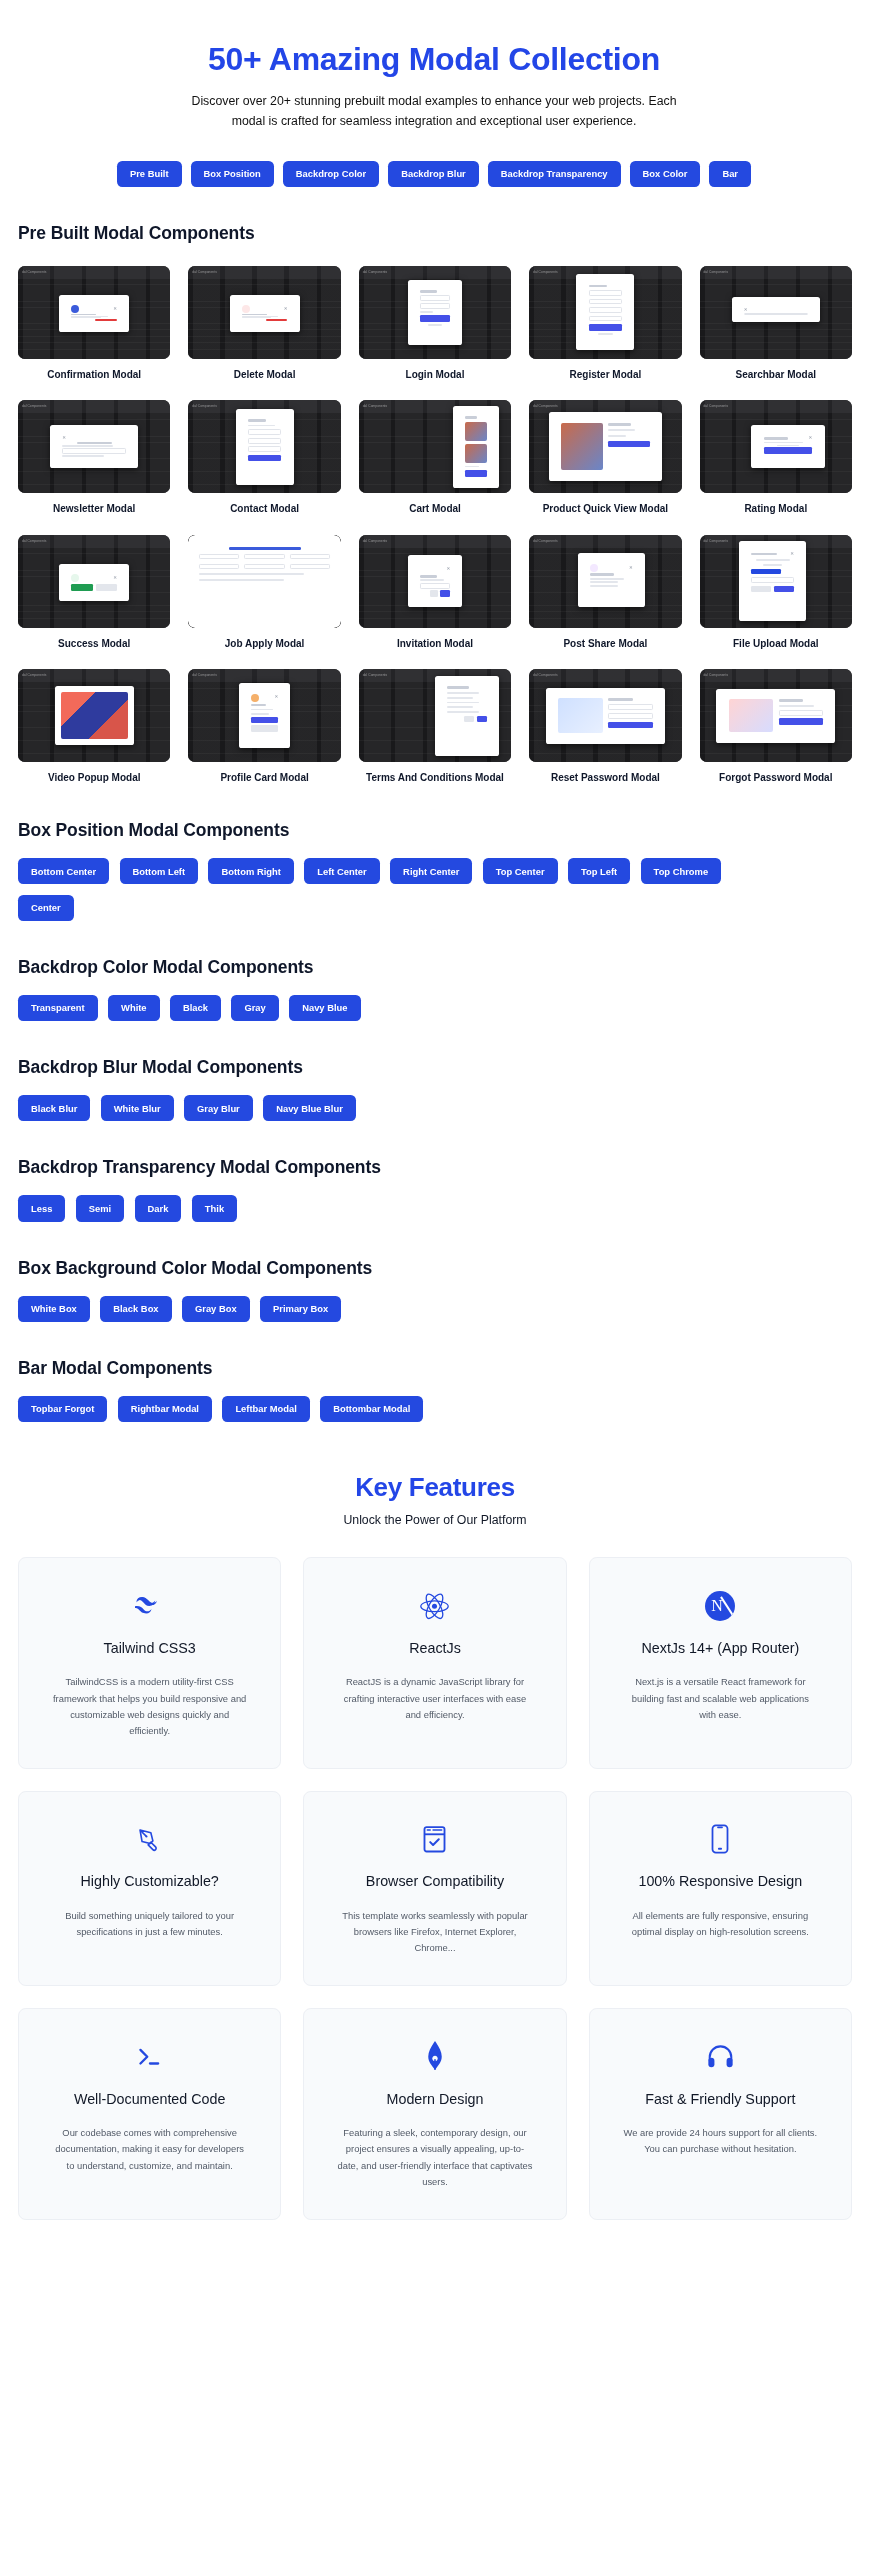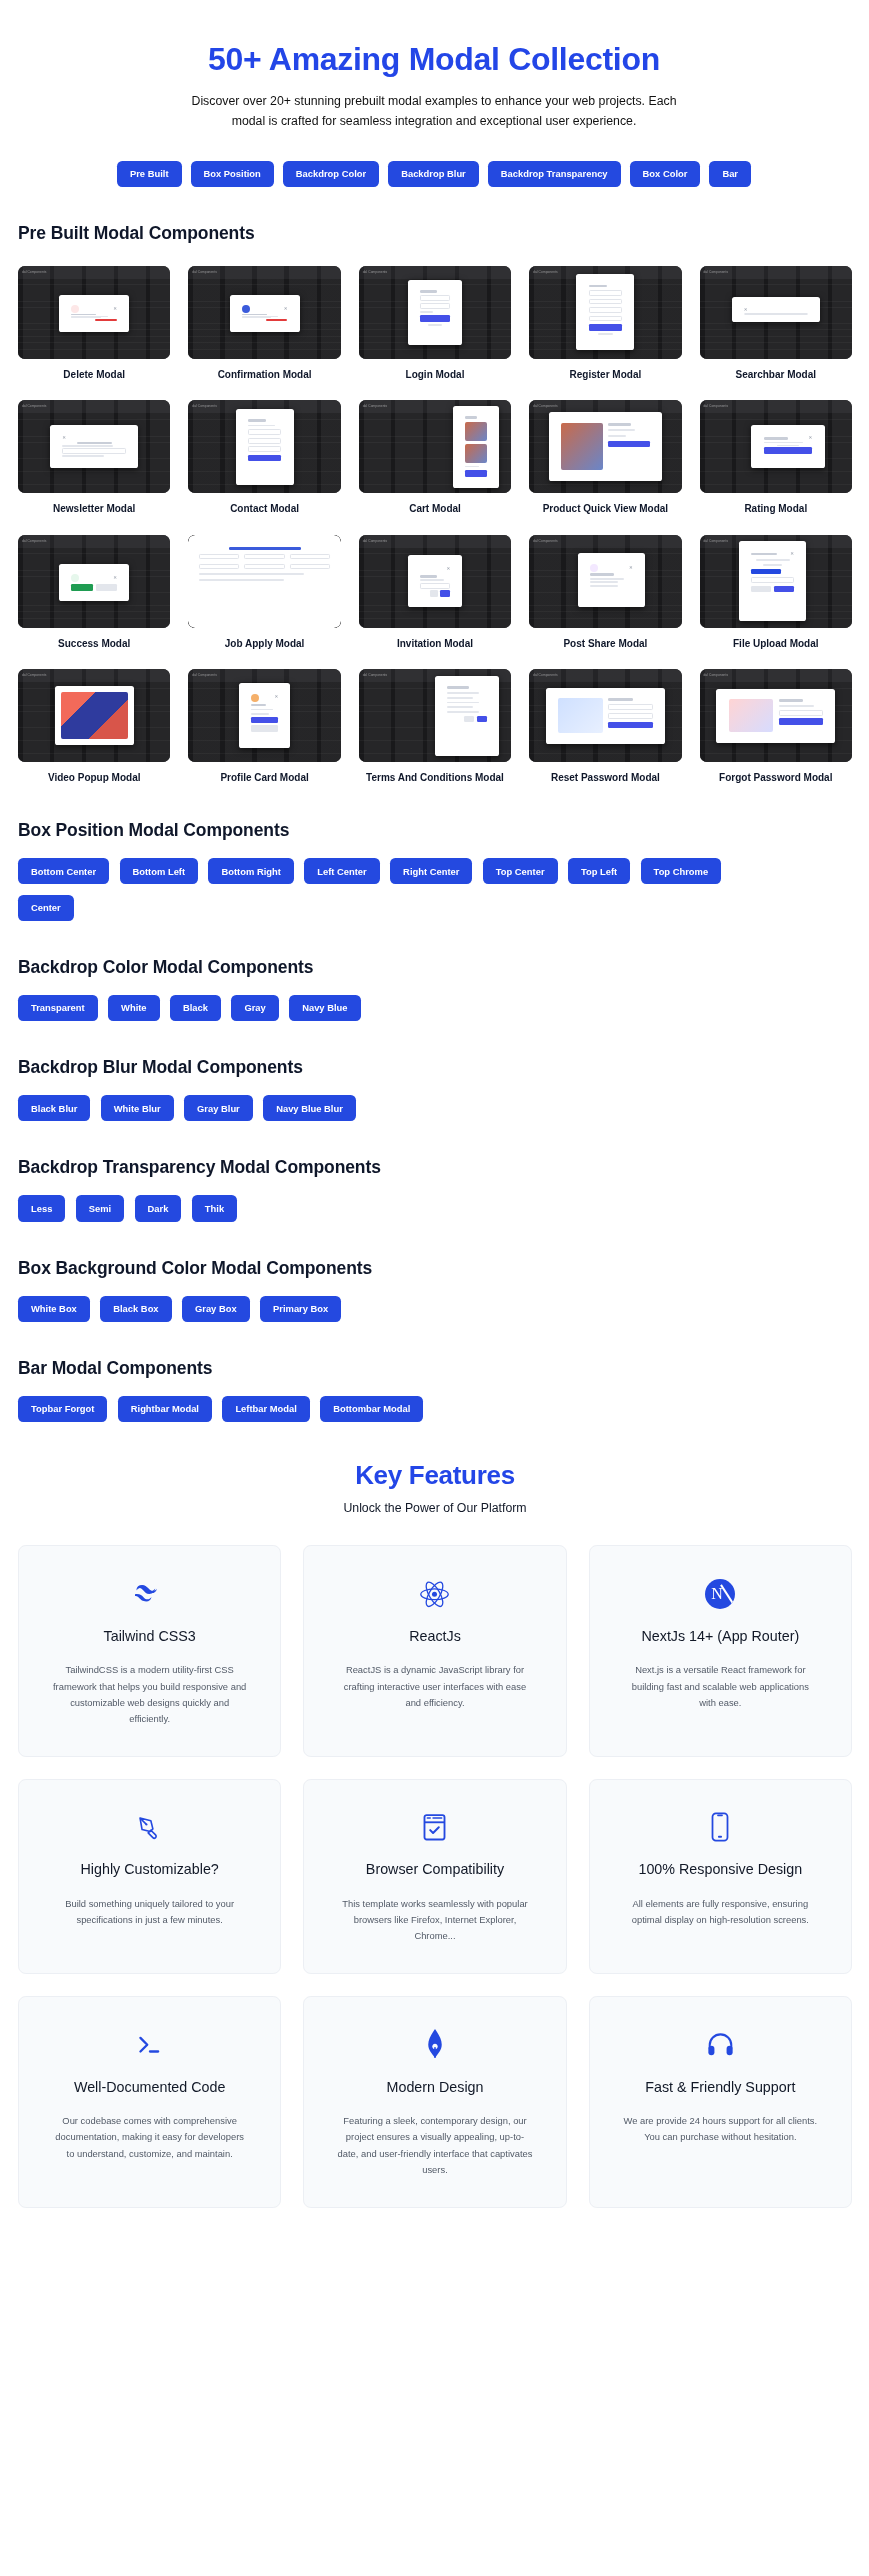--- a/index.html
+++ b/index.html
@@ -160,21 +160,21 @@
   
   .tagrow {
     display: flex;
     flex-wrap: wrap;
     gap: 10.4px;
     margin-top: 17px;
     max-width: 766px;
   }
 
   
-  .features { margin-top: 38px; text-align: center; }
+  .features { margin-top: 50px; text-align: center; }
   .feat-title {
     font-size: 26px;
     font-weight: 700;
     color: #2346e7;
     letter-spacing: -0.3px;
   }
   .feat-sub {
     margin-top: 10.4px;
     font-size: 12.3px;
     font-weight: 500;
@@ -247,47 +247,47 @@
 
   <section class="section inner">
     <h2 class="section-title">Pre Built Modal Components</h2>
     <div class="card-grid" id="prebuilt-grid">
         <div class="mcard">
           <div class="thumb">
             <div class="thumb-bg"></div>
             <span class="thumb-crumb">dal Components</span>
             <div class="popup pp-sm pp-pad">
               <div class="row-x">
+                <span class="dot blue"></span>
+                <span class="xmark">✕</span>
+              </div>
+              <div class="ln t"></div>
+              <div class="ln w80"></div>
+              <div class="ln w65"></div>
+              <div class="btn-r"></div>
+            </div>
+          </div>
+          <div class="mcard-label">Confirmation Modal</div>
+        </div>
+        <div class="mcard">
+          <div class="thumb">
+            <div class="thumb-bg"></div>
+            <span class="thumb-crumb">dal Components</span>
+            <div class="popup pp-sm pp-pad">
+              <div class="row-x">
                 <span class="dot red"></span>
                 <span class="xmark">✕</span>
               </div>
               <div class="ln t"></div>
               <div class="ln w80"></div>
               <div class="ln w65"></div>
               <div class="btn-r"></div>
             </div>
           </div>
           <div class="mcard-label">Delete Modal</div>
-        </div>
-        <div class="mcard">
-          <div class="thumb">
-            <div class="thumb-bg"></div>
-            <span class="thumb-crumb">dal Components</span>
-            <div class="popup pp-sm pp-pad">
-              <div class="row-x">
-                <span class="dot blue"></span>
-                <span class="xmark">✕</span>
-              </div>
-              <div class="ln t"></div>
-              <div class="ln w80"></div>
-              <div class="ln w65"></div>
-              <div class="btn-r"></div>
-            </div>
-          </div>
-          <div class="mcard-label">Confirmation Modal</div>
         </div>
         <div class="mcard">
           <div class="thumb">
             <div class="thumb-bg"></div>
             <span class="thumb-crumb">dal Components</span>
             <div class="popup pp-vert pp-pad">
               <div class="ln t"></div>
               <div class="fld"></div>
               <div class="fld"></div>
               <div class="ln w45"></div>

